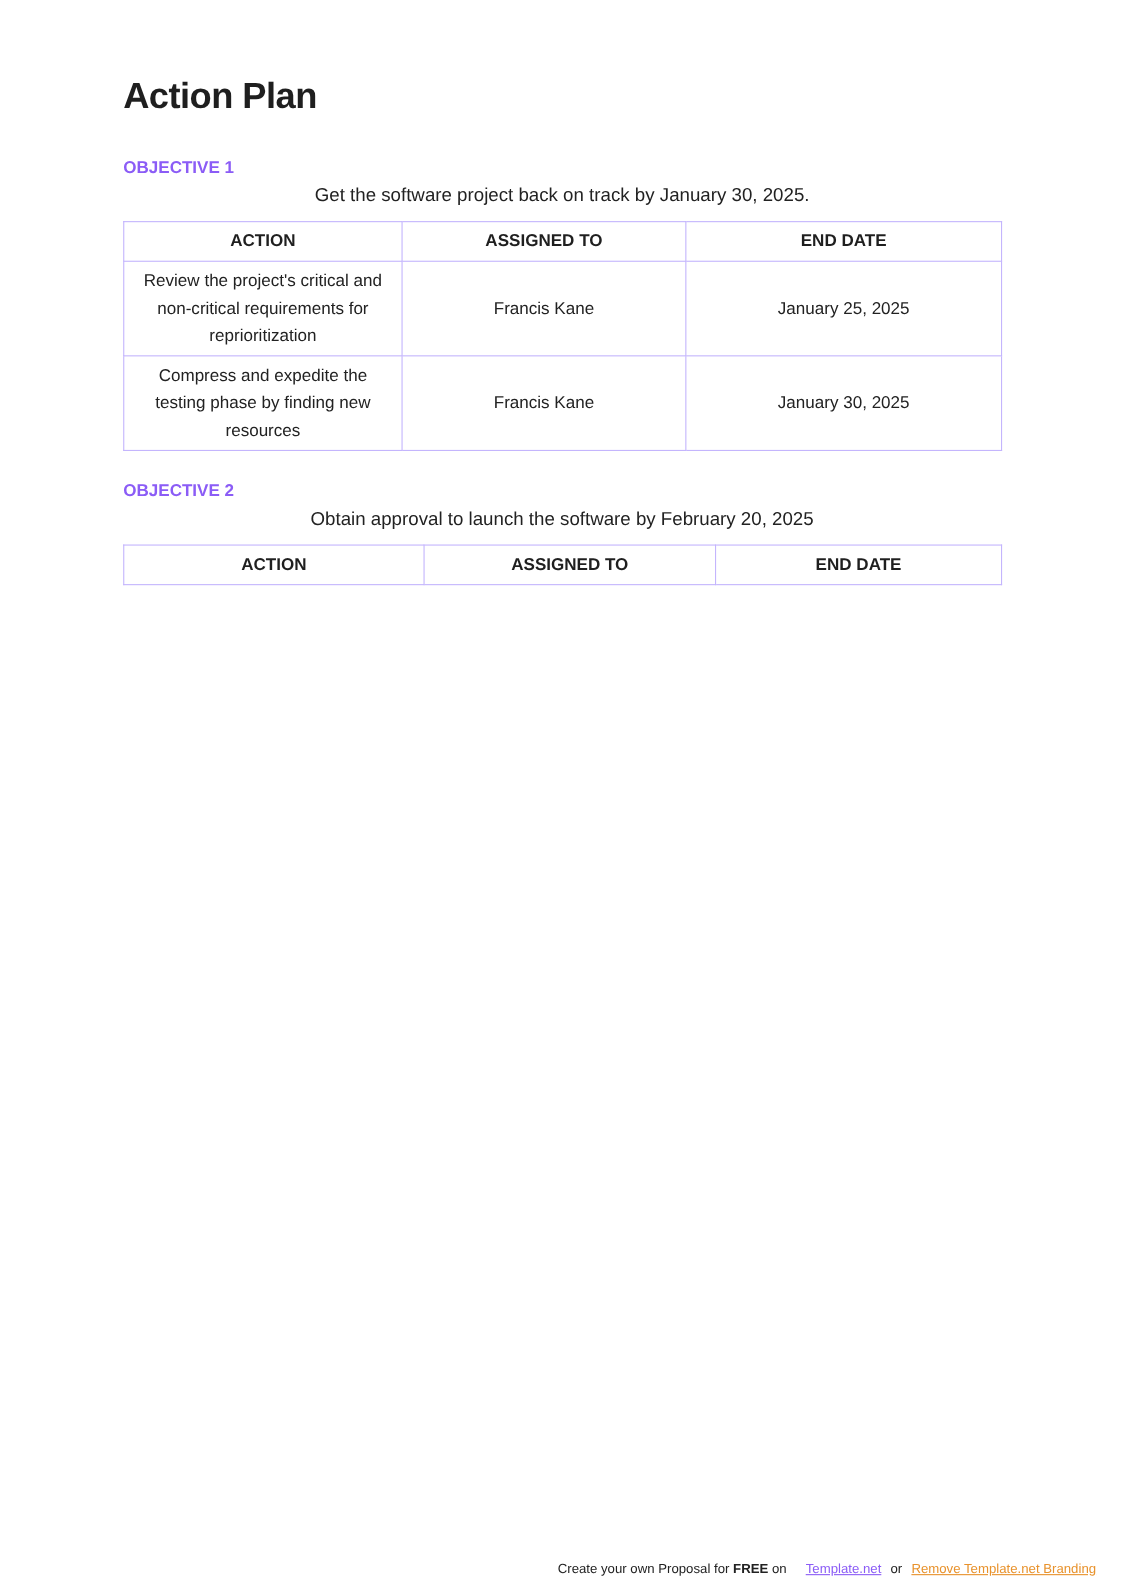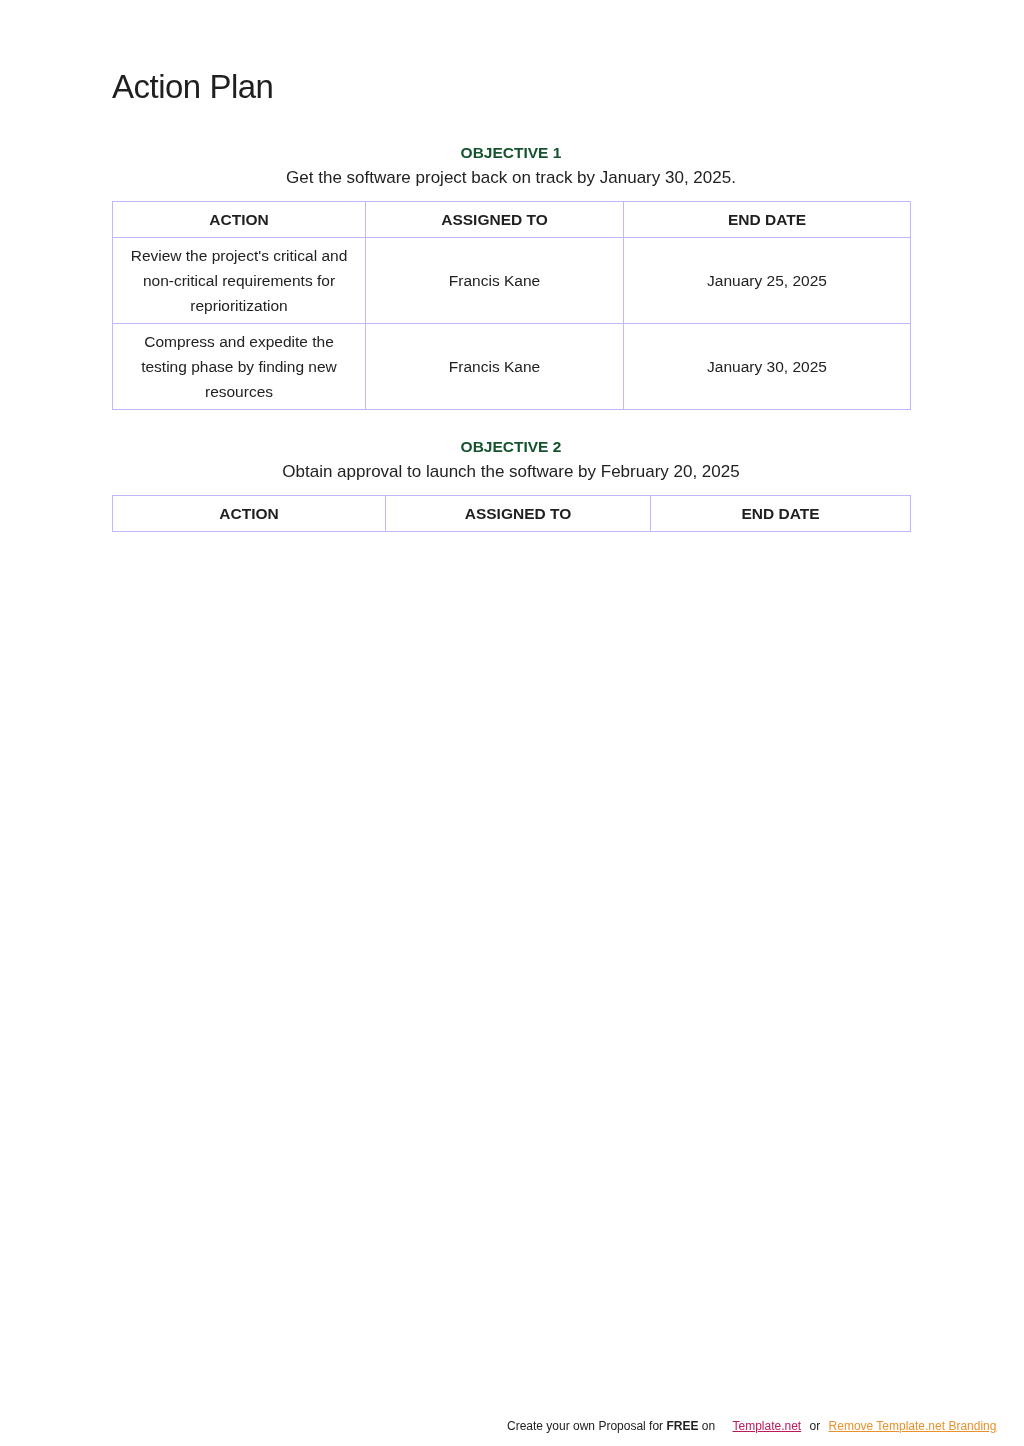--- a/index.html
+++ b/index.html
@@ -2,44 +2,44 @@
 <html><head>
   <meta charset="utf-8">
   <style>
     html, body { margin: 0; padding: 0; background: #ffffff; }
     body {
       width: 1024px; height: 1446px; position: relative; overflow: hidden;
       font-family: "Liberation Sans", sans-serif; color: #222222;
     }
     .page-title {
       position: absolute; left: 112px; top: 68px; margin: 0;
-      font-size: 33px; font-weight: normal; color: #1f1f1f; letter-spacing: -0.5px;
+      font-size: 33px; font-weight: bold; color: #1f1f1f; letter-spacing: -0.5px;
     }
     .objective { position: absolute; left: 112px; width: 798px; }
     .obj-heading {
-      text-align: center; font-weight: bold; font-size: 15.5px; color: #14532d;
+      text-align: left; font-weight: bold; font-size: 15.5px; color: #8b5cf6;
       height: 25px; line-height: 25px;
     }
     .obj-desc {
       text-align: center; font-size: 17px; color: #222;
       height: 25px; line-height: 25px; margin-bottom: 11px;
     }
     table { border-collapse: collapse; width: 798px; table-layout: fixed; }
     th, td {
       border: 1px solid #c4b5fd; text-align: center; vertical-align: middle;
       font-size: 15.5px; line-height: 25px; padding: 5px 10px;
     }
     th { font-weight: bold; height: 25px; color: #1f1f1f; }
     .footer {
       position: absolute; left: 507px; top: 1419px; font-size: 12px; color: #222;
       white-space: nowrap;
     }
     .footer b { font-weight: bold; }
     .footer a { text-decoration: underline; }
-    .link-blue { color: #be185d; margin-left: 14px; }
+    .link-blue { color: #8b5cf6; margin-left: 14px; }
     .link-orange { color: #e8922c; }
     .sep { margin: 0 5px; }
   </style>
 </head>
 <body>
 
 <h1 class="page-title">Action Plan</h1>
 
 <section class="objective" style="top:140px;">
   <div class="obj-heading">OBJECTIVE 1</div>

